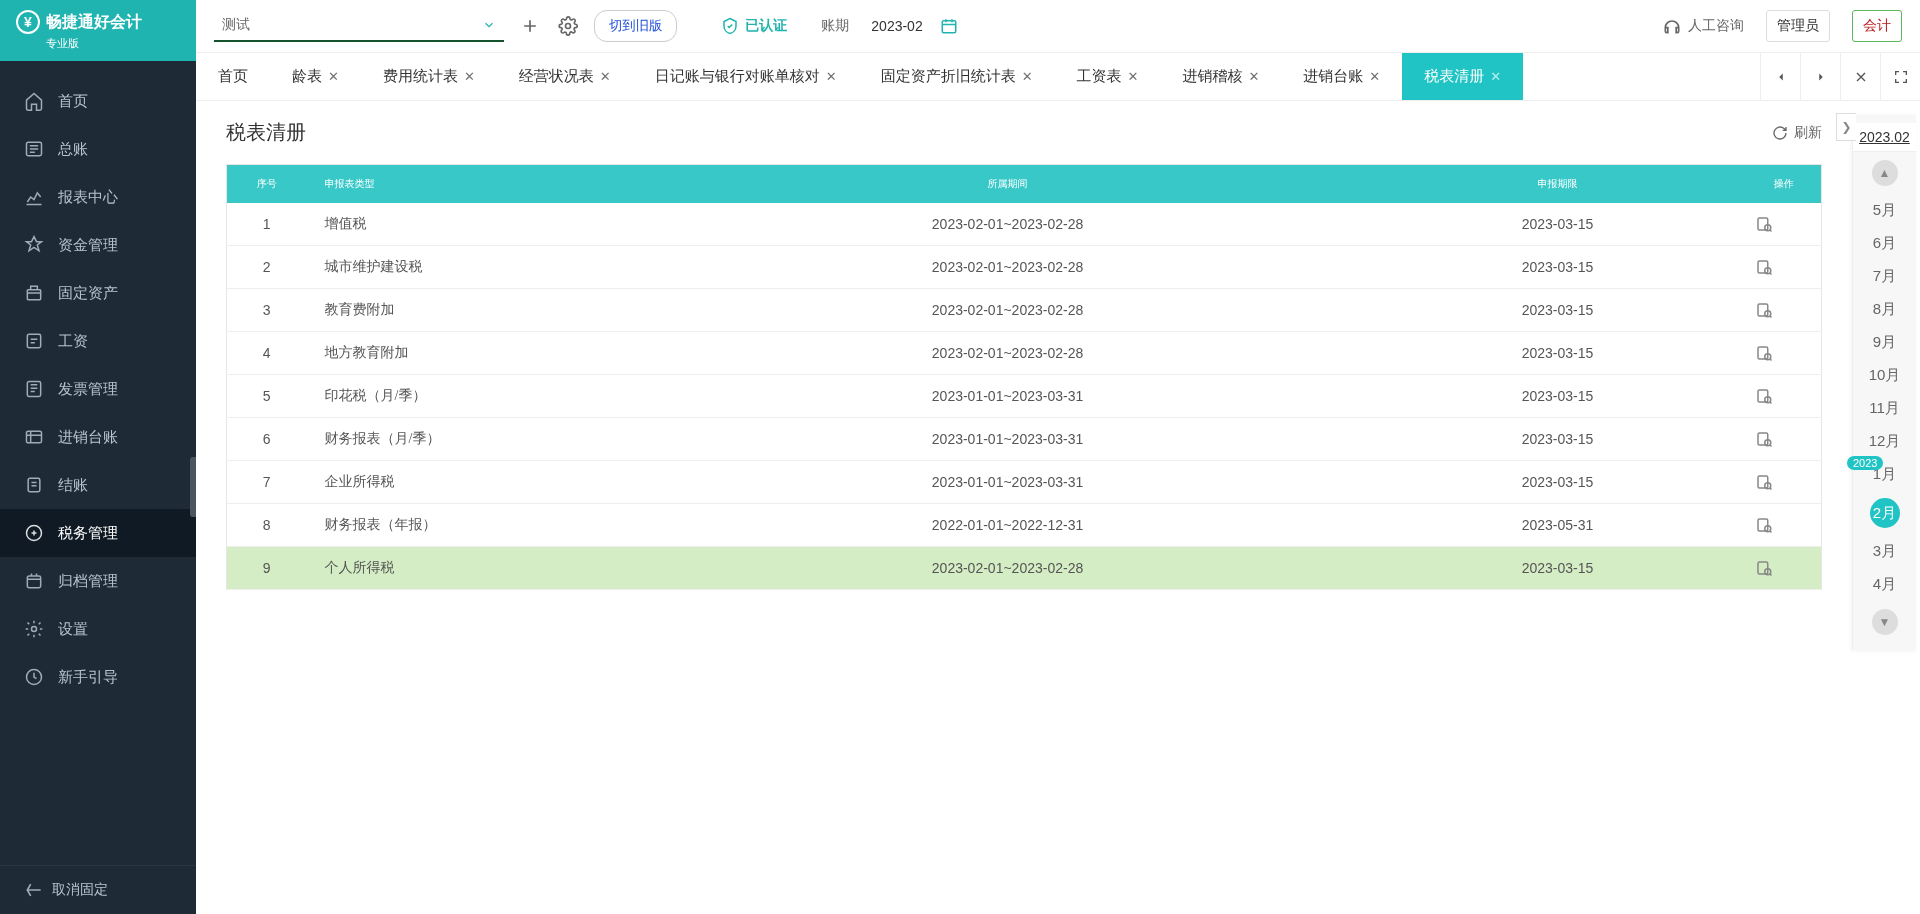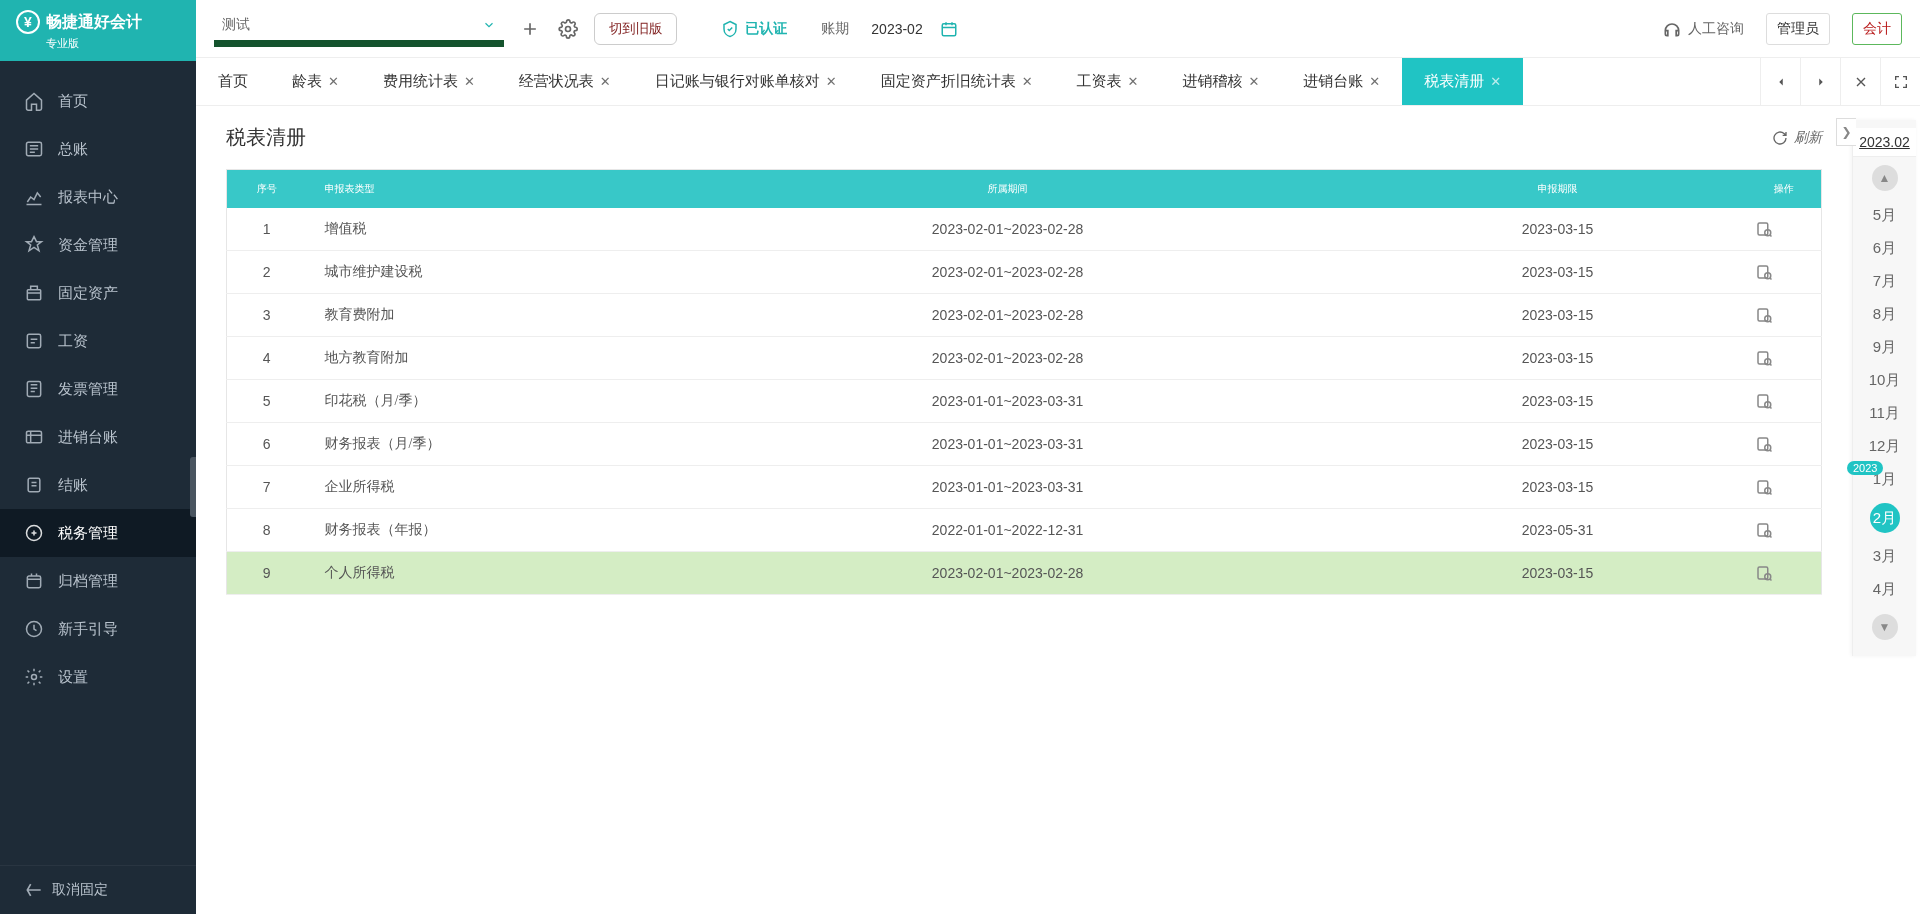--- a/index.html
+++ b/index.html
@@ -18,23 +18,23 @@
     .nav-item.active { background: #0f1a24; color: #fff; }
     .nav-icon { width: 20px; height: 20px; flex-shrink: 0; opacity: 0.85; }
     .sidebar-footer { padding: 14px 24px; display: flex; align-items: center; gap: 8px; cursor: pointer; border-top: 1px solid rgba(255,255,255,0.05); }
     .drag-handle { position: absolute; right: 0; top: 50%; width: 6px; height: 60px; background: #4a5560; border-radius: 3px 0 0 3px; }
     
     
     .main { flex: 1; display: flex; flex-direction: column; background: #fff; }
     
     
     .header { display: flex; align-items: center; padding: 10px 18px; border-bottom: 1px solid #eee; gap: 14px; }
-    .company-select { width: 290px; display: flex; align-items: center; justify-content: space-between; padding: 6px 8px; border-bottom: 7px solid #14532d; color: #666; cursor: pointer; }
+    .company-select { width: 290px; display: flex; align-items: center; justify-content: space-between; padding: 6px 8px; border-bottom: 2px solid #14532d; color: #666; cursor: pointer; }
     .hdr-icon { width: 24px; height: 24px; display: flex; align-items: center; justify-content: center; color: #666; cursor: pointer; font-size: 20px; }
-    .btn-outline { border: 1px solid #ccc; padding: 6px 14px; background: #fff; border-radius: 6px; cursor: pointer; color: #7f1d1d; }
+    .btn-outline { border: 1px solid #ccc; padding: 6px 14px; background: #fff; border-radius: 13px; cursor: pointer; color: #1d4ed8; }
     .verify-badge { display: flex; align-items: center; gap: 6px; color: #20b4b0; font-weight: bold; margin-left: 30px; text-align: center; }
     .period-label { color: #666; margin-left: 20px; }
     .period-value { color: #333; margin-left: 8px; }
     .spacer { flex: 1; }
     .consult { display: flex; align-items: center; gap: 6px; color: #666; cursor: pointer; }
     .role-btn { border: 1px solid #ddd; padding: 6px 10px; border-radius: 3px; cursor: pointer; margin-left: 8px; }
     .role-btn.green { border-color: #5cb85c; color: #b91c1c; }
     
     
     .tabs-row { display: flex; align-items: stretch; border-bottom: 1px solid #eee; }
@@ -43,21 +43,21 @@
     .tab.active { background: #20c4c4; color: #fff; }
     .tab-close { font-size: 13px; opacity: 0.7; }
     .tabs-ctrl { display: flex; align-items: center; }
     .tabs-ctrl > div { width: 40px; display: flex; align-items: center; justify-content: center; cursor: pointer; font-size: 18px; color: #555; border-left: 1px solid #eee; height: 100%; }
     
     
     .content { flex: 1; display: flex; position: relative; }
     .page { flex: 1; padding: 18px 30px; }
     .page-head { display: flex; align-items: center; margin-bottom: 18px; }
     .page-title { font-size: 20px; font-weight: 500; }
-    .refresh { display: flex; align-items: center; gap: 6px; cursor: pointer; color: #666; font-style: italic; }
+    .refresh { display: flex; align-items: center; gap: 6px; cursor: pointer; color: #666; }
     
     
     .tbl { width: 100%; border: 1px solid #e6e6e6; border-collapse: collapse; }
     .tbl th { background: #38c8c8; color: #fff; padding: 12px 8px; font-weight: 500; text-align: center; font-size: 10px; }
     .tbl th:first-child { width: 80px; }
     .tbl th:nth-child(2) { text-align: left; padding-left: 18px; width: 340px; }
     .tbl th:last-child { width: 75px; }
     .tbl td { padding: 12px 8px; border-bottom: 1px solid #eee; text-align: center; color: #555; }
     .tbl td:nth-child(2) { text-align: left; padding-left: 18px; font-family: Liberation Serif, serif; }
     .tbl tr.hl td { background: #d4edc4; }
@@ -160,31 +160,31 @@
         </div>
         <div class="nav-item">
           <svg class="nav-icon" viewBox="0 0 24 24" fill="none" stroke="currentColor" stroke-width="1.8">
             <rect x="4" y="6" width="16" height="14" rx="2"></rect>
             <path d="M4 10h16M9 6V3M15 6V3"></path>
           </svg>
           <span>归档管理</span>
         </div>
         <div class="nav-item">
           <svg class="nav-icon" viewBox="0 0 24 24" fill="none" stroke="currentColor" stroke-width="1.8">
+            <circle cx="12" cy="12" r="3"></circle>
+            <path d="M12 2v3M12 19v3M4.2 4.2l2.1 2.1M17.7 17.7l2.1 2.1M2 12h3M19 12h3M4.2 19.8l2.1-2.1M17.7 6.3l2.1-2.1"></path>
+          </svg>
+          <span>设置</span>
+        </div>
+        <div class="nav-item">
+          <svg class="nav-icon" viewBox="0 0 24 24" fill="none" stroke="currentColor" stroke-width="1.8">
             <circle cx="12" cy="12" r="9"></circle>
             <path d="M12 7v5l3 2"></path>
           </svg>
           <span>新手引导</span>
-        </div>
-        <div class="nav-item">
-          <svg class="nav-icon" viewBox="0 0 24 24" fill="none" stroke="currentColor" stroke-width="1.8">
-            <circle cx="12" cy="12" r="3"></circle>
-            <path d="M12 2v3M12 19v3M4.2 4.2l2.1 2.1M17.7 17.7l2.1 2.1M2 12h3M19 12h3M4.2 19.8l2.1-2.1M17.7 6.3l2.1-2.1"></path>
-          </svg>
-          <span>设置</span>
         </div>
       </div>
     <div class="sidebar-footer">
       <svg class="nav-icon" viewBox="0 0 24 24" fill="none" stroke="currentColor" stroke-width="2">
           <path d="M8 5l-4 7 4 7M4 12h16"></path>
         </svg>
       <span>取消固定</span>
     </div>
     <div class="drag-handle"></div>
   </div>

